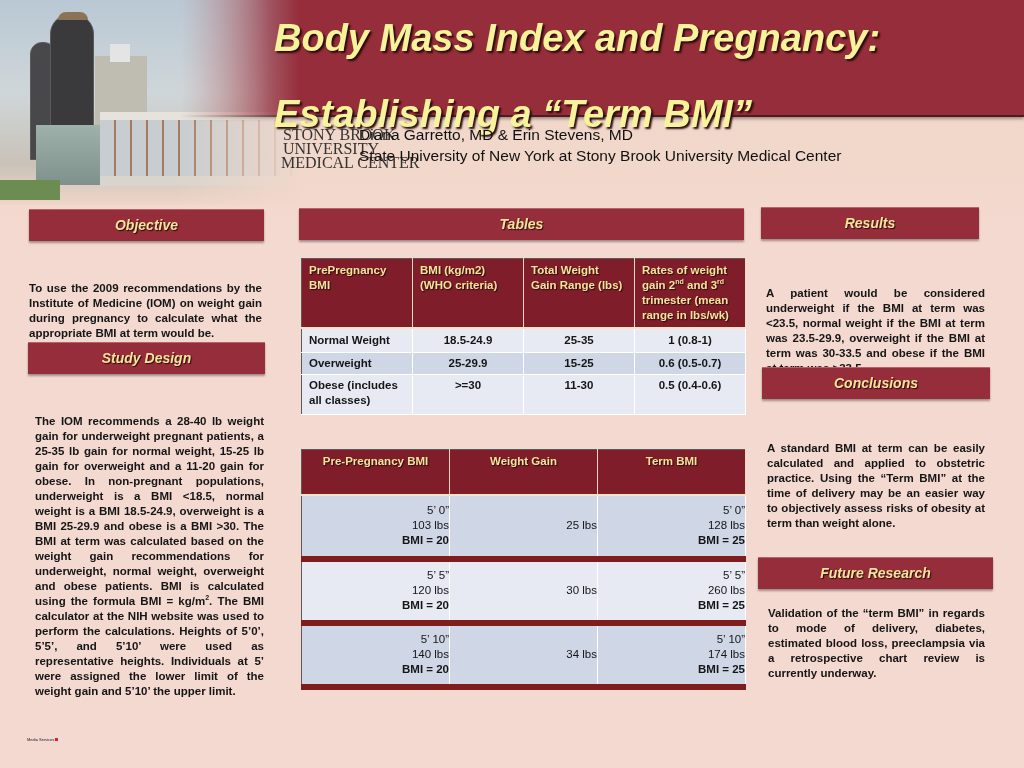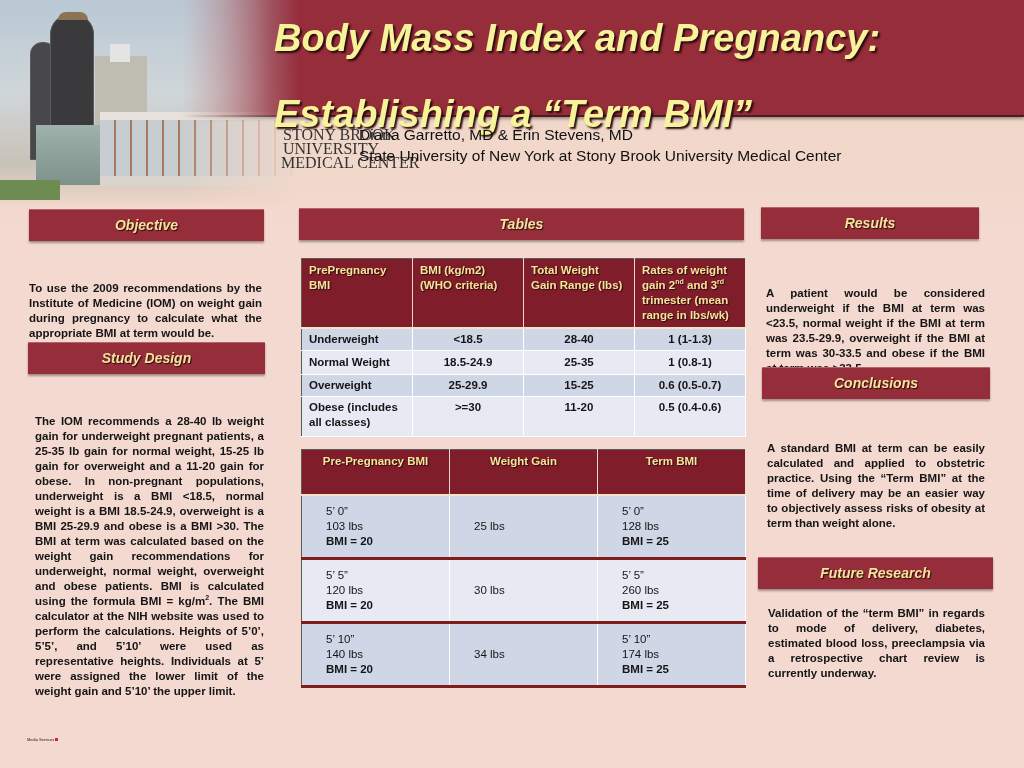--- a/index.html
+++ b/index.html
@@ -100,22 +100,22 @@
   .t1 tr.r-obese td { height: 40px; vertical-align: top; }
 
   .t2 { left: 301px; top: 449px; width: 445px; border: 1px solid #5a5a5a; }
   .t2 th {
     background: #7f1d2a; color: #f7e39a; font-size: 11.5px; text-align: center;
     vertical-align: top; padding: 5px 6px; height: 45px;
     border-right: 1px solid #f0d9c0; border-bottom: 2px solid #f3e4c8;
     text-shadow: 1px 1px 1px #2a0b0e;
   }
   .t2 td {
-    font-size: 11.5px; text-align: left; vertical-align: middle;
-    color: #151515; line-height: 15px; border-right: 1px solid #ffffff; border-bottom: 3px solid #7f1d1d; padding-left: 24px;
+    font-size: 11.5px; text-align: right; vertical-align: middle;
+    color: #151515; line-height: 15px; border-right: 1px solid #ffffff; border-bottom: 6px solid #7f1d1d; padding-left: 24px;
   }
   .t2 tr.odd td { background: #cfd6e6; }
   .t2 tr.even td { background: #e7eaf3; }
   .t2 tr td { height: 64px; }
   .t2 .ln { display: block; font-weight: normal; }
   .t2 .ln.b { font-weight: bold; }
 
   .footer {
     position: absolute; left: 27px; top: 737px; font-size: 4px; color: #222;
   }
@@ -172,42 +172,36 @@
 <table class="t1">
   <thead>
     <tr>
       <th style="width:111px;">PrePregnancy BMI</th>
       <th style="width:111px;">BMI (kg/m2) (WHO criteria)</th>
       <th style="width:111px;">Total Weight Gain Range (lbs)</th>
       <th><span>Rates of weight gain 2</span><sup>nd</sup><span> and 3</span><sup>rd</sup><span> trimester (mean range in lbs/wk)</span></th>
     </tr>
   </thead>
   <tbody>
-    <tr class="odd r-under">
-      <td>Underweight</td>
-      <td class="c">&lt;18.5</td>
-      <td class="c">28-40</td>
-      <td class="c">1 (1-1.3)</td>
-    </tr>
     <tr class="even r-normal">
       <td>Normal Weight</td>
       <td class="c">18.5-24.9</td>
       <td class="c">25-35</td>
       <td class="c">1 (0.8-1)</td>
     </tr>
     <tr class="odd r-over">
       <td>Overweight</td>
       <td class="c">25-29.9</td>
       <td class="c">15-25</td>
       <td class="c">0.6 (0.5-0.7)</td>
     </tr>
     <tr class="even r-obese">
       <td>Obese (includes all classes)</td>
       <td class="c">&gt;=30</td>
-      <td class="c">11-20</td>
+      <td class="c">11-30</td>
       <td class="c">0.5 (0.4-0.6)</td>
     </tr>
   </tbody>
 </table>
 
 <table class="t2">
   <thead>
     <tr>
       <th style="width:148px;">Pre-Pregnancy BMI</th>
       <th style="width:148px;">Weight Gain</th>

